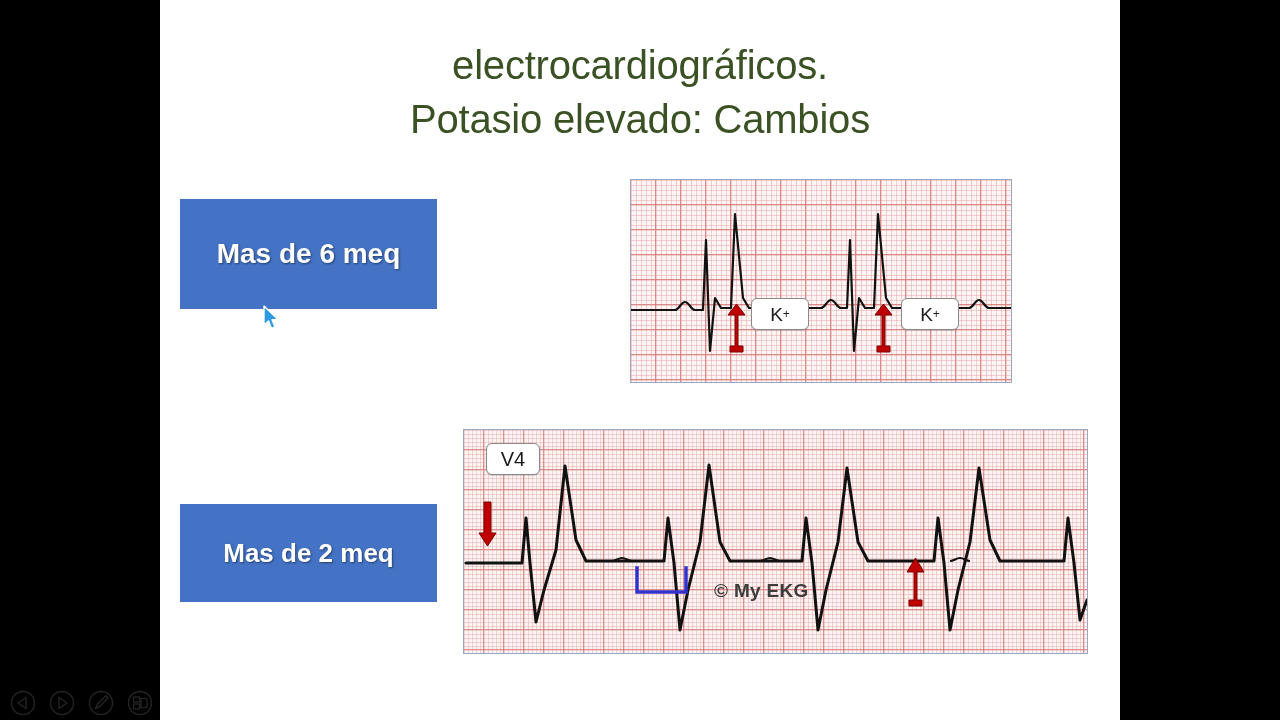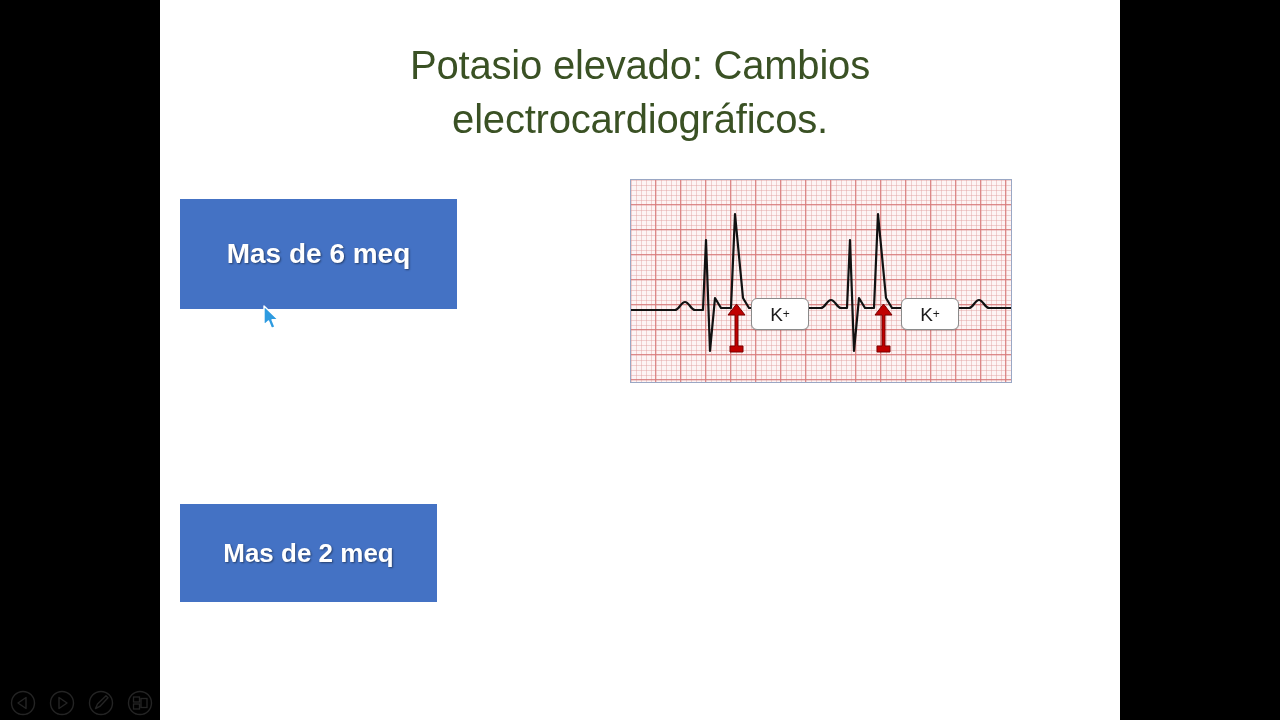--- a/index.html
+++ b/index.html
@@ -19,21 +19,21 @@
   }
   #title .l{display:block;}
 
   
   .callout{
     position:absolute;background:#4472C4;
     display:flex;align-items:center;justify-content:center;
     color:#fff;font-weight:bold;
     text-shadow:1px 1px 2px rgba(0,0,0,.45);
   }
-  #callout-6{left:20px;top:199px;width:277px;height:110px;font-size:28px;}
+  #callout-6{left:20px;top:199px;width:257px;height:110px;font-size:28px;}
   #callout-8{left:20px;top:504px;width:257px;height:98px;font-size:26px;}
 
   
   #cursor{position:absolute;left:103px;top:305px;width:18px;height:26px;}
 
   
   .ecg{
     position:absolute;background:#fdf4f4;
     border:1px solid #9aa7c4;
     overflow:hidden;
@@ -93,22 +93,22 @@
           display:flex;align-items:center;justify-content:center;}
 </style>
 </head>
 <body>
 
 <div id="stage">
 
   <div id="slide">
 
     <div id="title">
+      <span class="l">electrocardiográficos.</span>
       <span class="l">Potasio elevado: Cambios</span>
-      <span class="l">electrocardiográficos.</span>
     </div>
 
     <div class="callout" id="callout-6">
       <span>Mas de 6 meq</span>
     </div>
 
     <div class="callout" id="callout-8">
       <span>Mas de 2 meq</span>
     </div>
 
@@ -148,20 +148,59 @@
       <div class="tagbox" id="tag-k1">
         <span>K</span>
           <sup>+</sup>
       </div>
       <div class="tagbox" id="tag-k2">
         <span>K</span>
           <sup>+</sup>
       </div>
     </div>
 
+    <div class="ecg" id="ecg-bottom">
+      <div class="grid"></div>
+
+      <svg class="trace" width="623" height="223" viewBox="0 0 623 223">
+
+        <path fill="none" stroke="#111" stroke-width="3" stroke-linejoin="round" stroke-linecap="round" d="M2,133 L58,133 L62,88 L66,133 L72,192 L80,160
+                 L92,120 L101,36 L112,110 L122,131 L130,131
+                 L200,131 L204,88 L210,133 L216,200 L224,160
+                 L236,112 L245,35 L256,112 L266,131 L274,131
+                 L338,131 L342,88 L348,133 L354,200 L362,160
+                 L374,112 L383,38 L394,112 L404,131 L412,131
+                 L470,131 L474,88 L480,133 L486,200 L494,160
+                 L506,112 L515,38 L526,110 L536,131 L544,131
+                 L600,131 L604,88 L610,133 L616,190 L623,170"></path>
+
+        <path fill="none" stroke="#111" stroke-width="2" d="M148,131 C152,131 154,128 158,128 C162,128 164,131 168,131"></path>
+        <path fill="none" stroke="#111" stroke-width="2" d="M296,131 C300,131 302,128 306,128 C310,128 312,131 316,131"></path>
+        <path fill="none" stroke="#111" stroke-width="2" d="M486,131 C490,131 492,128 496,128 C500,128 502,131 506,131"></path>
+      </svg>
+
+      <svg class="trace" width="623" height="223" viewBox="0 0 623 223">
+        <g>
+          <path d="M20,72 L20,103 L15,103 L23.5,116 L32,103 L27,103 L27,72 Z" fill="#C00000" stroke="#7a0000" stroke-width="1"></path>
+        </g>
+        <g>
+          <path d="M450,142 L450,170 L445,170 L445,176 L458,176 L458,170 L453,170 L453,142
+                   L460,142 L451.5,128 L443,142 Z" fill="#C00000" stroke="#7a0000" stroke-width="1"></path>
+        </g>
+        <g>
+          <path fill="none" stroke="#3333CC" stroke-width="3.5" stroke-linecap="square" d="M173,138 L173,162 L222,162 L222,138"></path>
+        </g>
+      </svg>
+
+      <div class="tagbox" id="tag-v4">
+        <span>V4</span>
+      </div>
+
+      <div id="watermark">© My EKG</div>
+    </div>
 
   </div>
 
   <div id="toolbar">
 
     <div class="tb-btn">
       <svg width="26" height="26" viewBox="0 0 26 26">
         <circle cx="13" cy="13" r="11.5" fill="none" stroke="#ffffff" stroke-opacity=".14" stroke-width="1.4"></circle>
         <path d="M16,7.5 L16,18.5 L8,13 Z" fill="none" stroke="#ffffff" stroke-opacity=".14" stroke-width="1.4" stroke-linejoin="round"></path>
       </svg>

